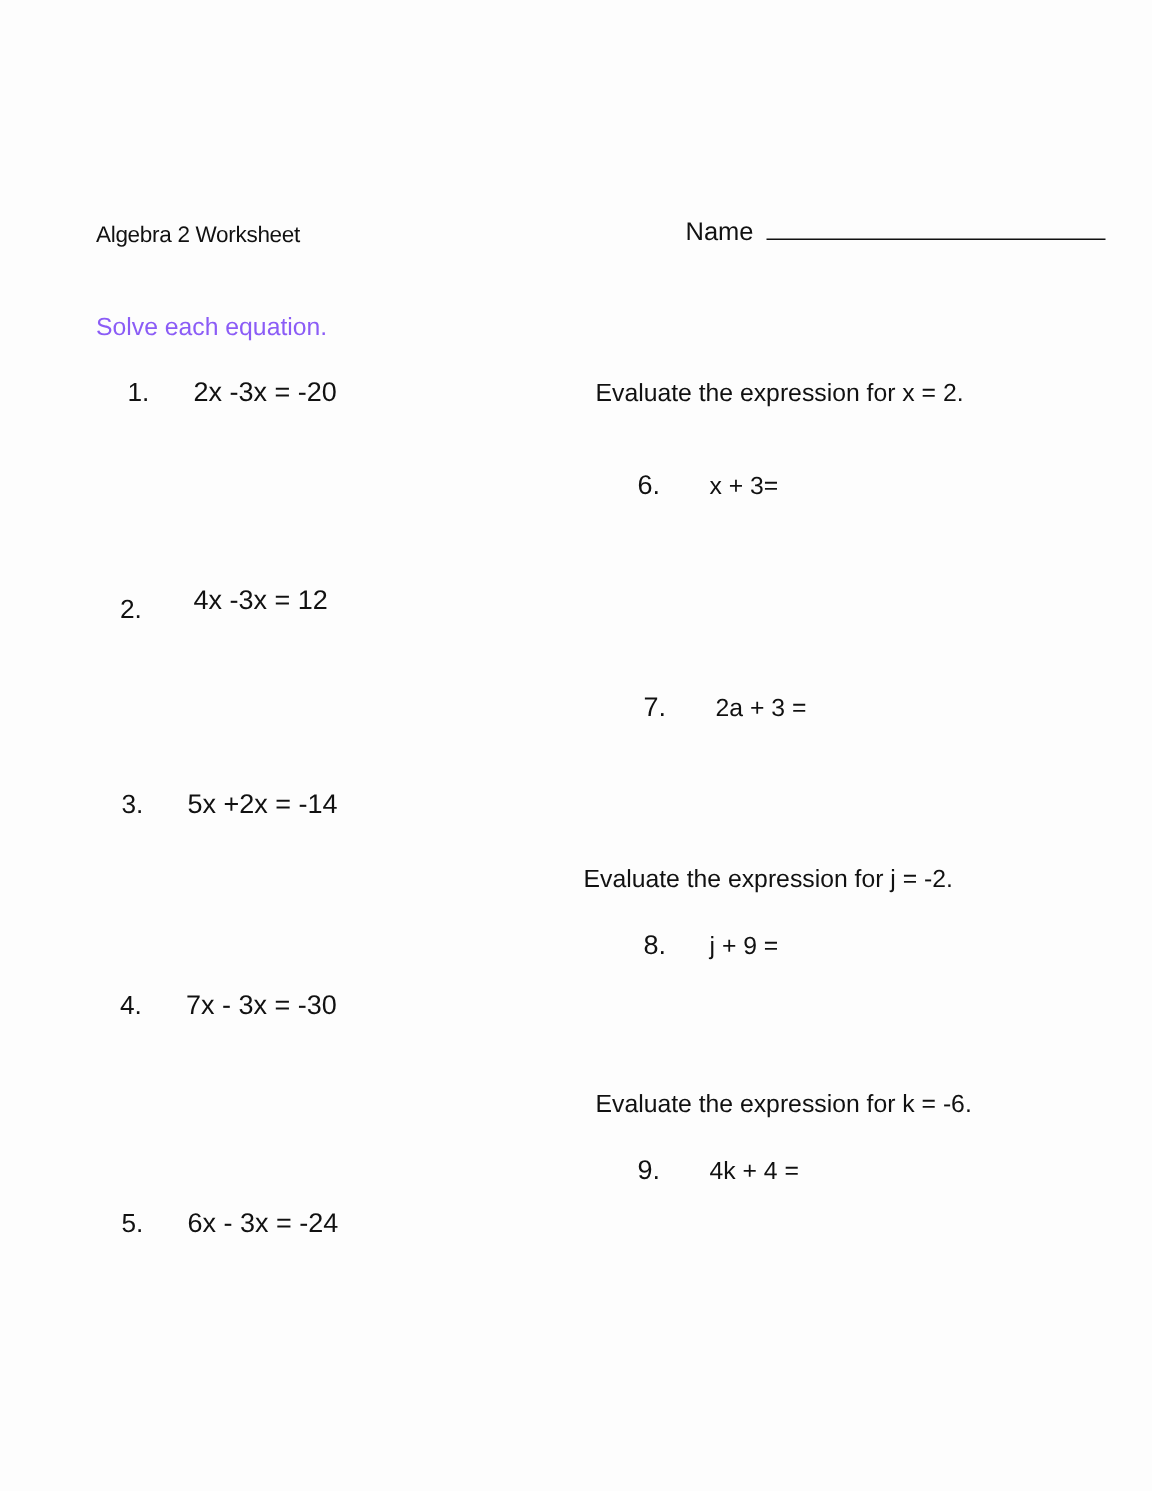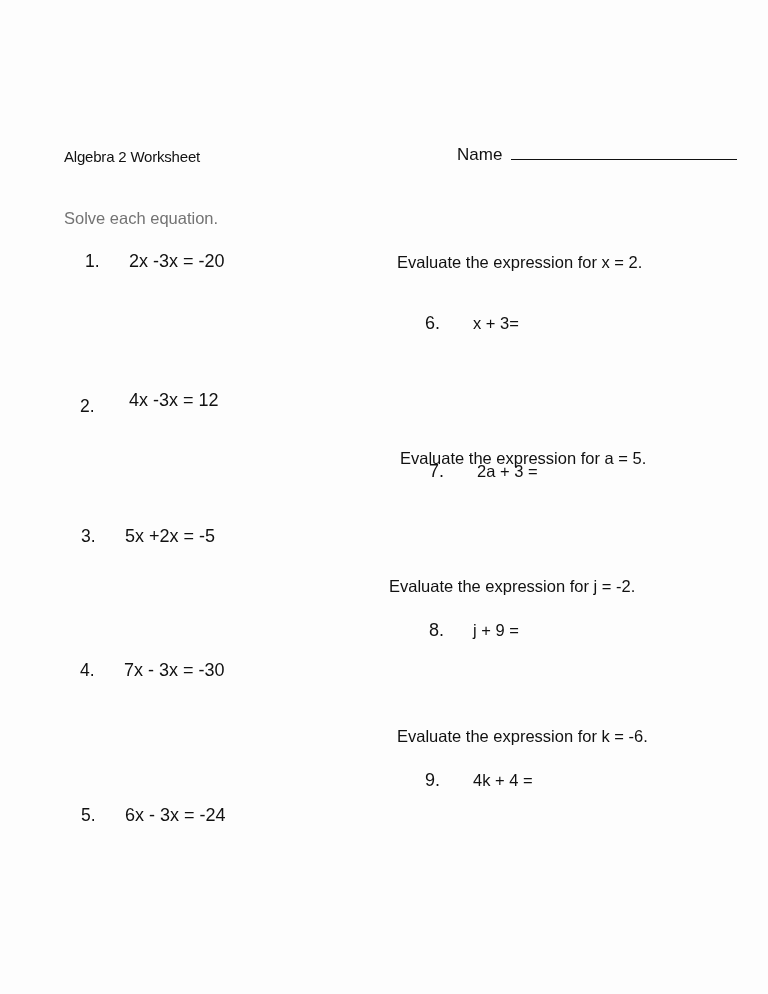--- a/index.html
+++ b/index.html
@@ -60,21 +60,21 @@
     position: relative;
     top: 0px;
   }
 
   
   .instruction-left {
     position: absolute;
     left: 64px;
     top: 209px;
     font-size: 16.5px;
-    color: #737373;
+    color: #8b5cf6;
     white-space: nowrap;
   }
 
   .problem {
     position: absolute;
     white-space: nowrap;
     color: #111111;
   }
   .problem .num {
     display: inline-block;
@@ -116,37 +116,36 @@
 
   <div class="problem p-left" style="left:85px; top:251px;">
     <span class="num">1.</span><span class="eq">2x -3x = -20</span>
   </div>
 
   <div class="problem p-left" style="left:80px; top:390px;">
     <span class="num" style="position:relative; top:6px; width:49px;">2.</span><span class="eq">4x -3x = 12</span>
   </div>
 
   <div class="problem p-left" style="left:81px; top:526px;">
-    <span class="num">3.</span><span class="eq">5x +2x = -5</span>
+    <span class="num">3.</span><span class="eq">5x +2x = -14</span>
   </div>
 
   <div class="problem p-left" style="left:80px; top:660px;">
     <span class="num">4.</span><span class="eq">7x - 3x = -30</span>
   </div>
 
   <div class="problem p-left" style="left:81px; top:805px;">
     <span class="num">5.</span><span class="eq">6x - 3x = -24</span>
   </div>
 
   <div class="instruction-right" style="left:397px; top:253px;">Evaluate the expression for x = 2.</div>
   <div class="problem p-right" style="left:425px; top:313px;">
     <span class="num" style="font-size:18px;">6.</span><span class="eq">x + 3=</span>
   </div>
 
-  <div class="instruction-right" style="left:400px; top:449px;">Evaluate the expression for a = 5.</div>
   <div class="problem p-right" style="left:429px; top:461px;">
     <span class="num" style="font-size:18px;">7.</span><span class="eq">2a + 3 =</span>
   </div>
 
   <div class="instruction-right" style="left:389px; top:577px;">Evaluate the expression for j = -2.</div>
   <div class="problem p-right" style="left:429px; top:620px;">
     <span class="num" style="font-size:18px; width:44px;">8.</span><span class="eq">j + 9 =</span>
   </div>
 
   <div class="instruction-right" style="left:397px; top:727px;">Evaluate the expression for k = -6.</div>

